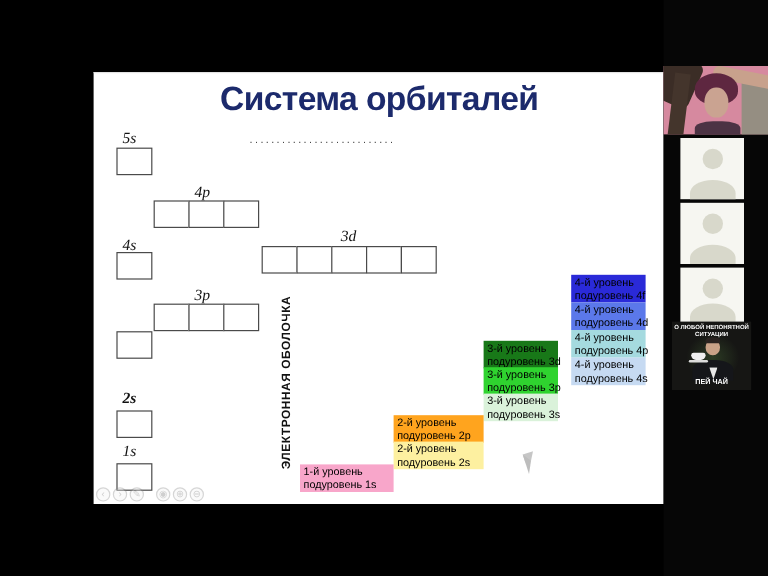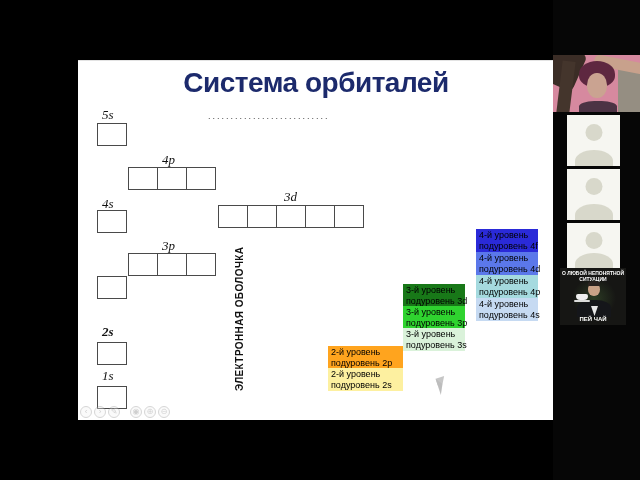--- a/index.html
+++ b/index.html
@@ -189,20 +189,24 @@
         <div class="l2">подуровень 3s</div>
       </div>
     <div class="lvl lv-2p" style="background: rgb(255, 164, 30);">
         <div class="l1">2-й уровень</div>
         <div class="l2">подуровень 2p</div>
       </div>
     <div class="lvl lv-2s" style="background: rgb(253, 240, 160);">
         <div class="l1">2-й уровень</div>
         <div class="l2">подуровень 2s</div>
       </div>
+    <div class="lvl lv-1s" style="background: rgb(248, 166, 202);">
+        <div class="l1">1-й уровень</div>
+        <div class="l2">подуровень 1s</div>
+      </div>
 
     <div class="anno-bar">
         <span class="tool">‹</span>
         <span class="tool">›</span>
         <span class="tool">✎</span>
         <span class="tool gap">◉</span>
         <span class="tool">⊕</span>
         <span class="tool">⊖</span>
       </div>
 

